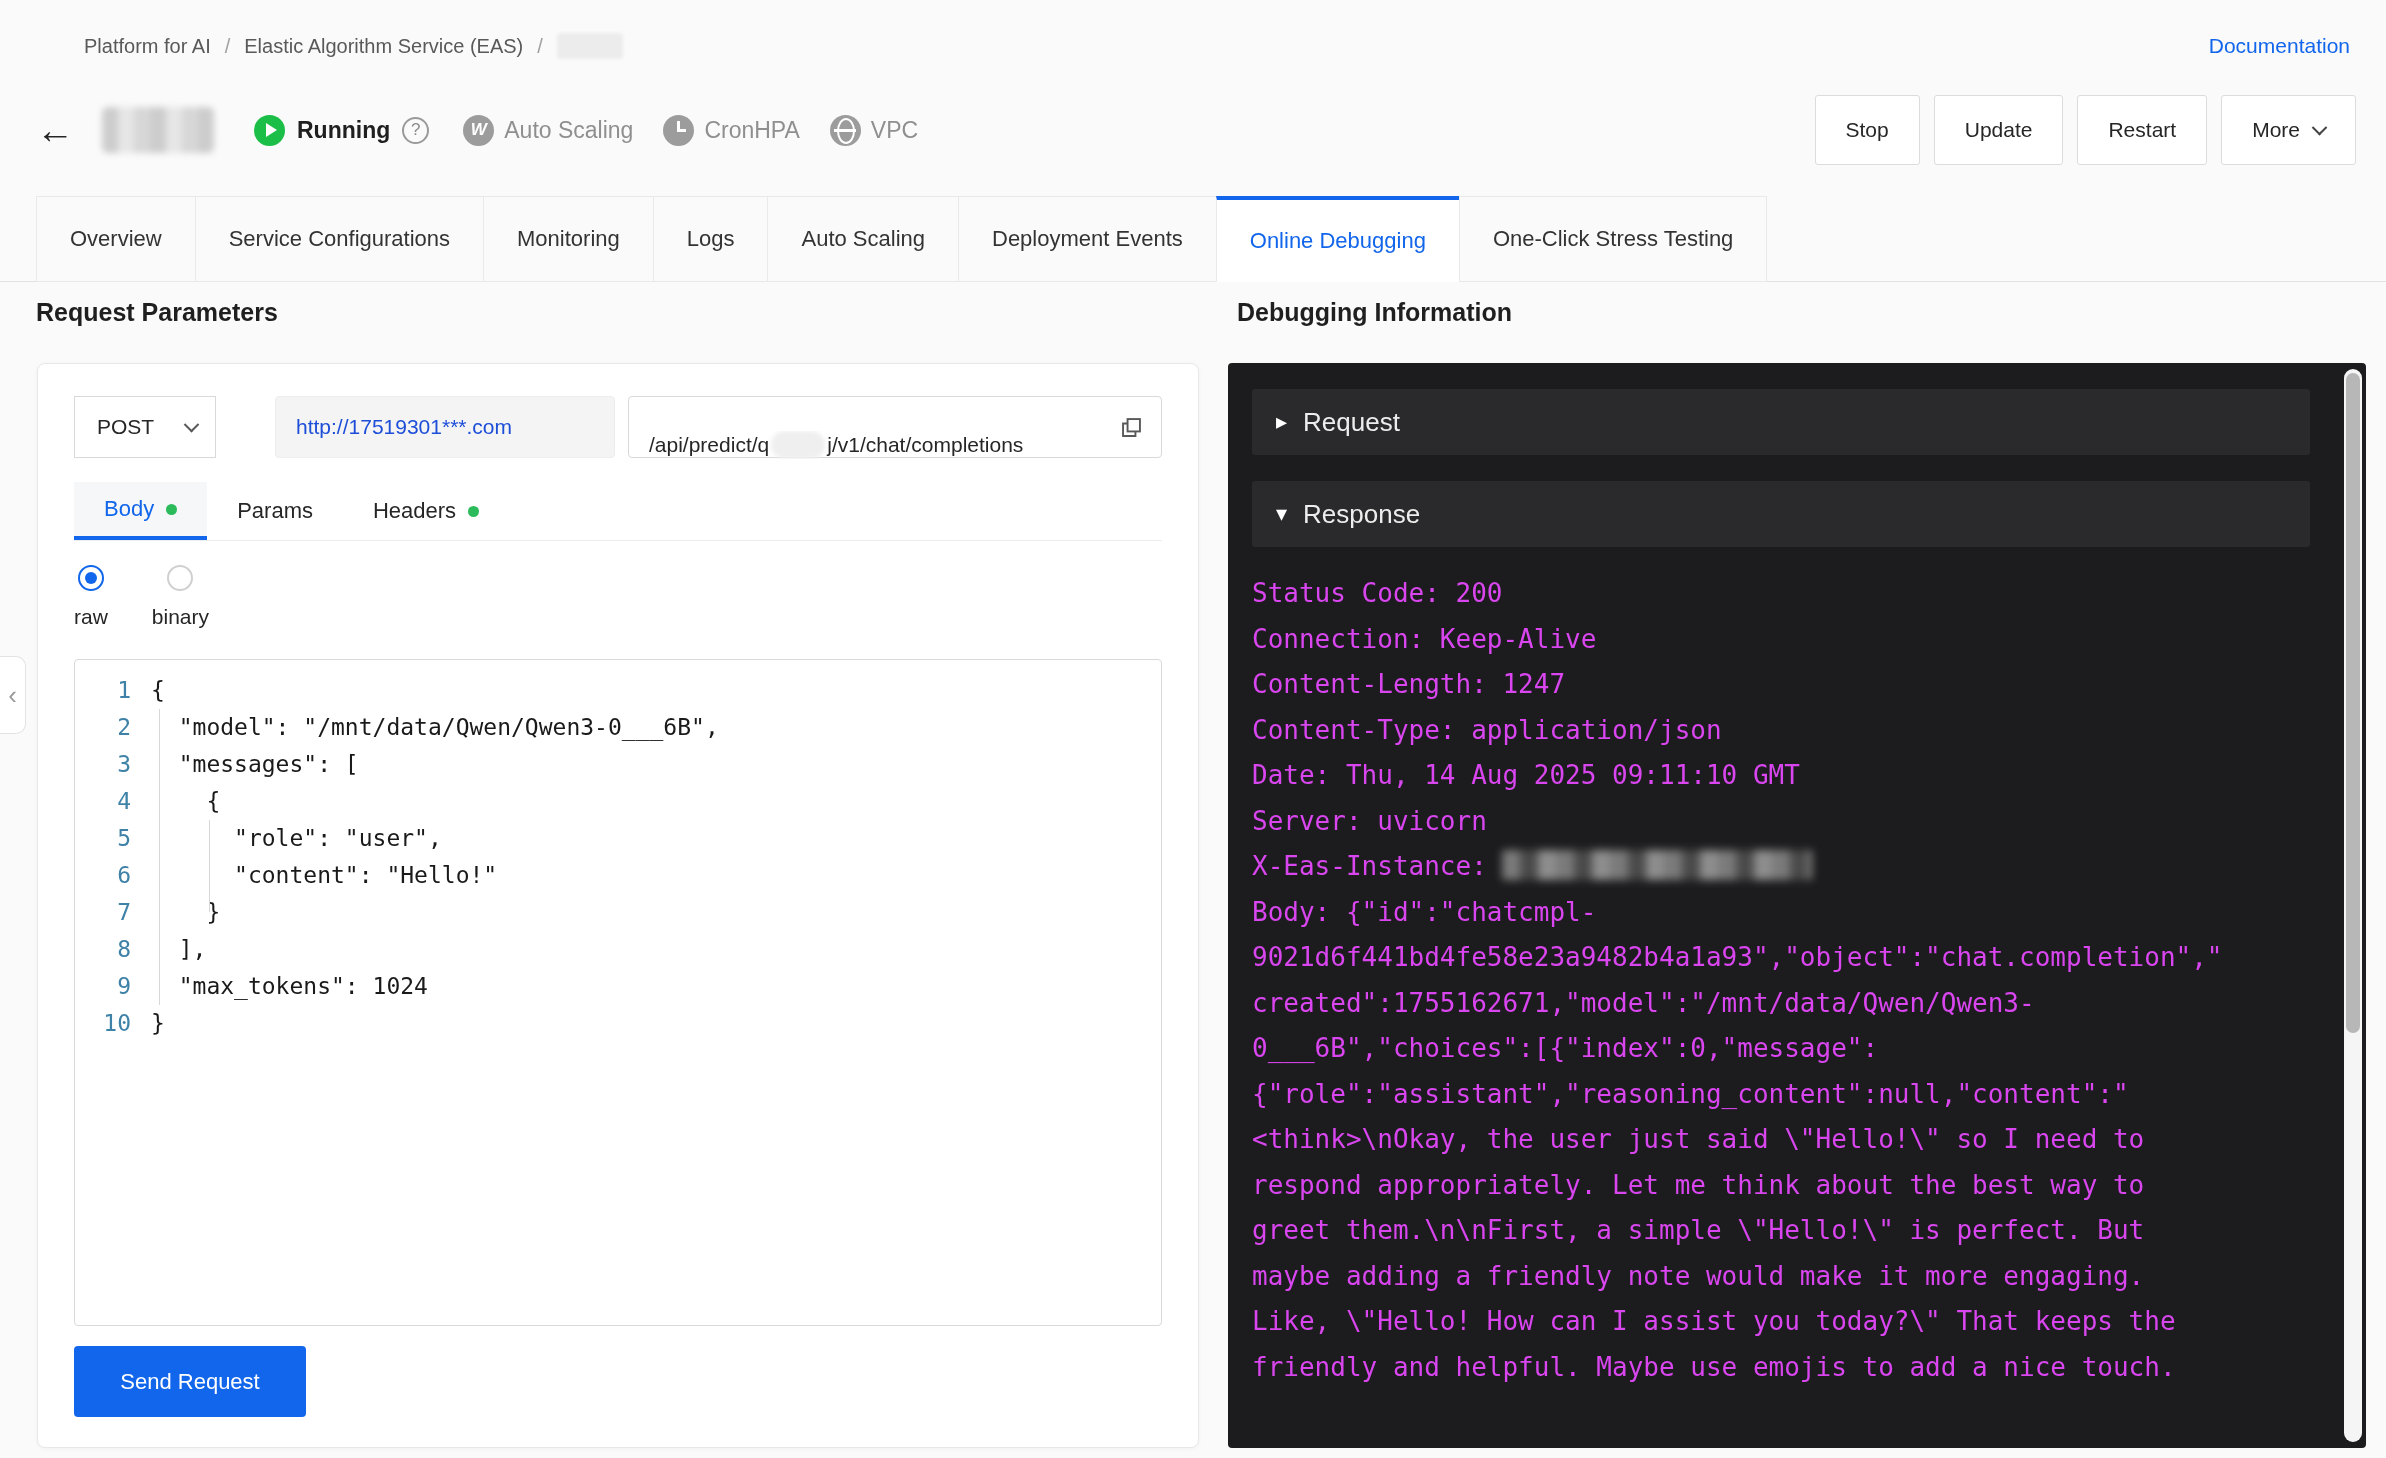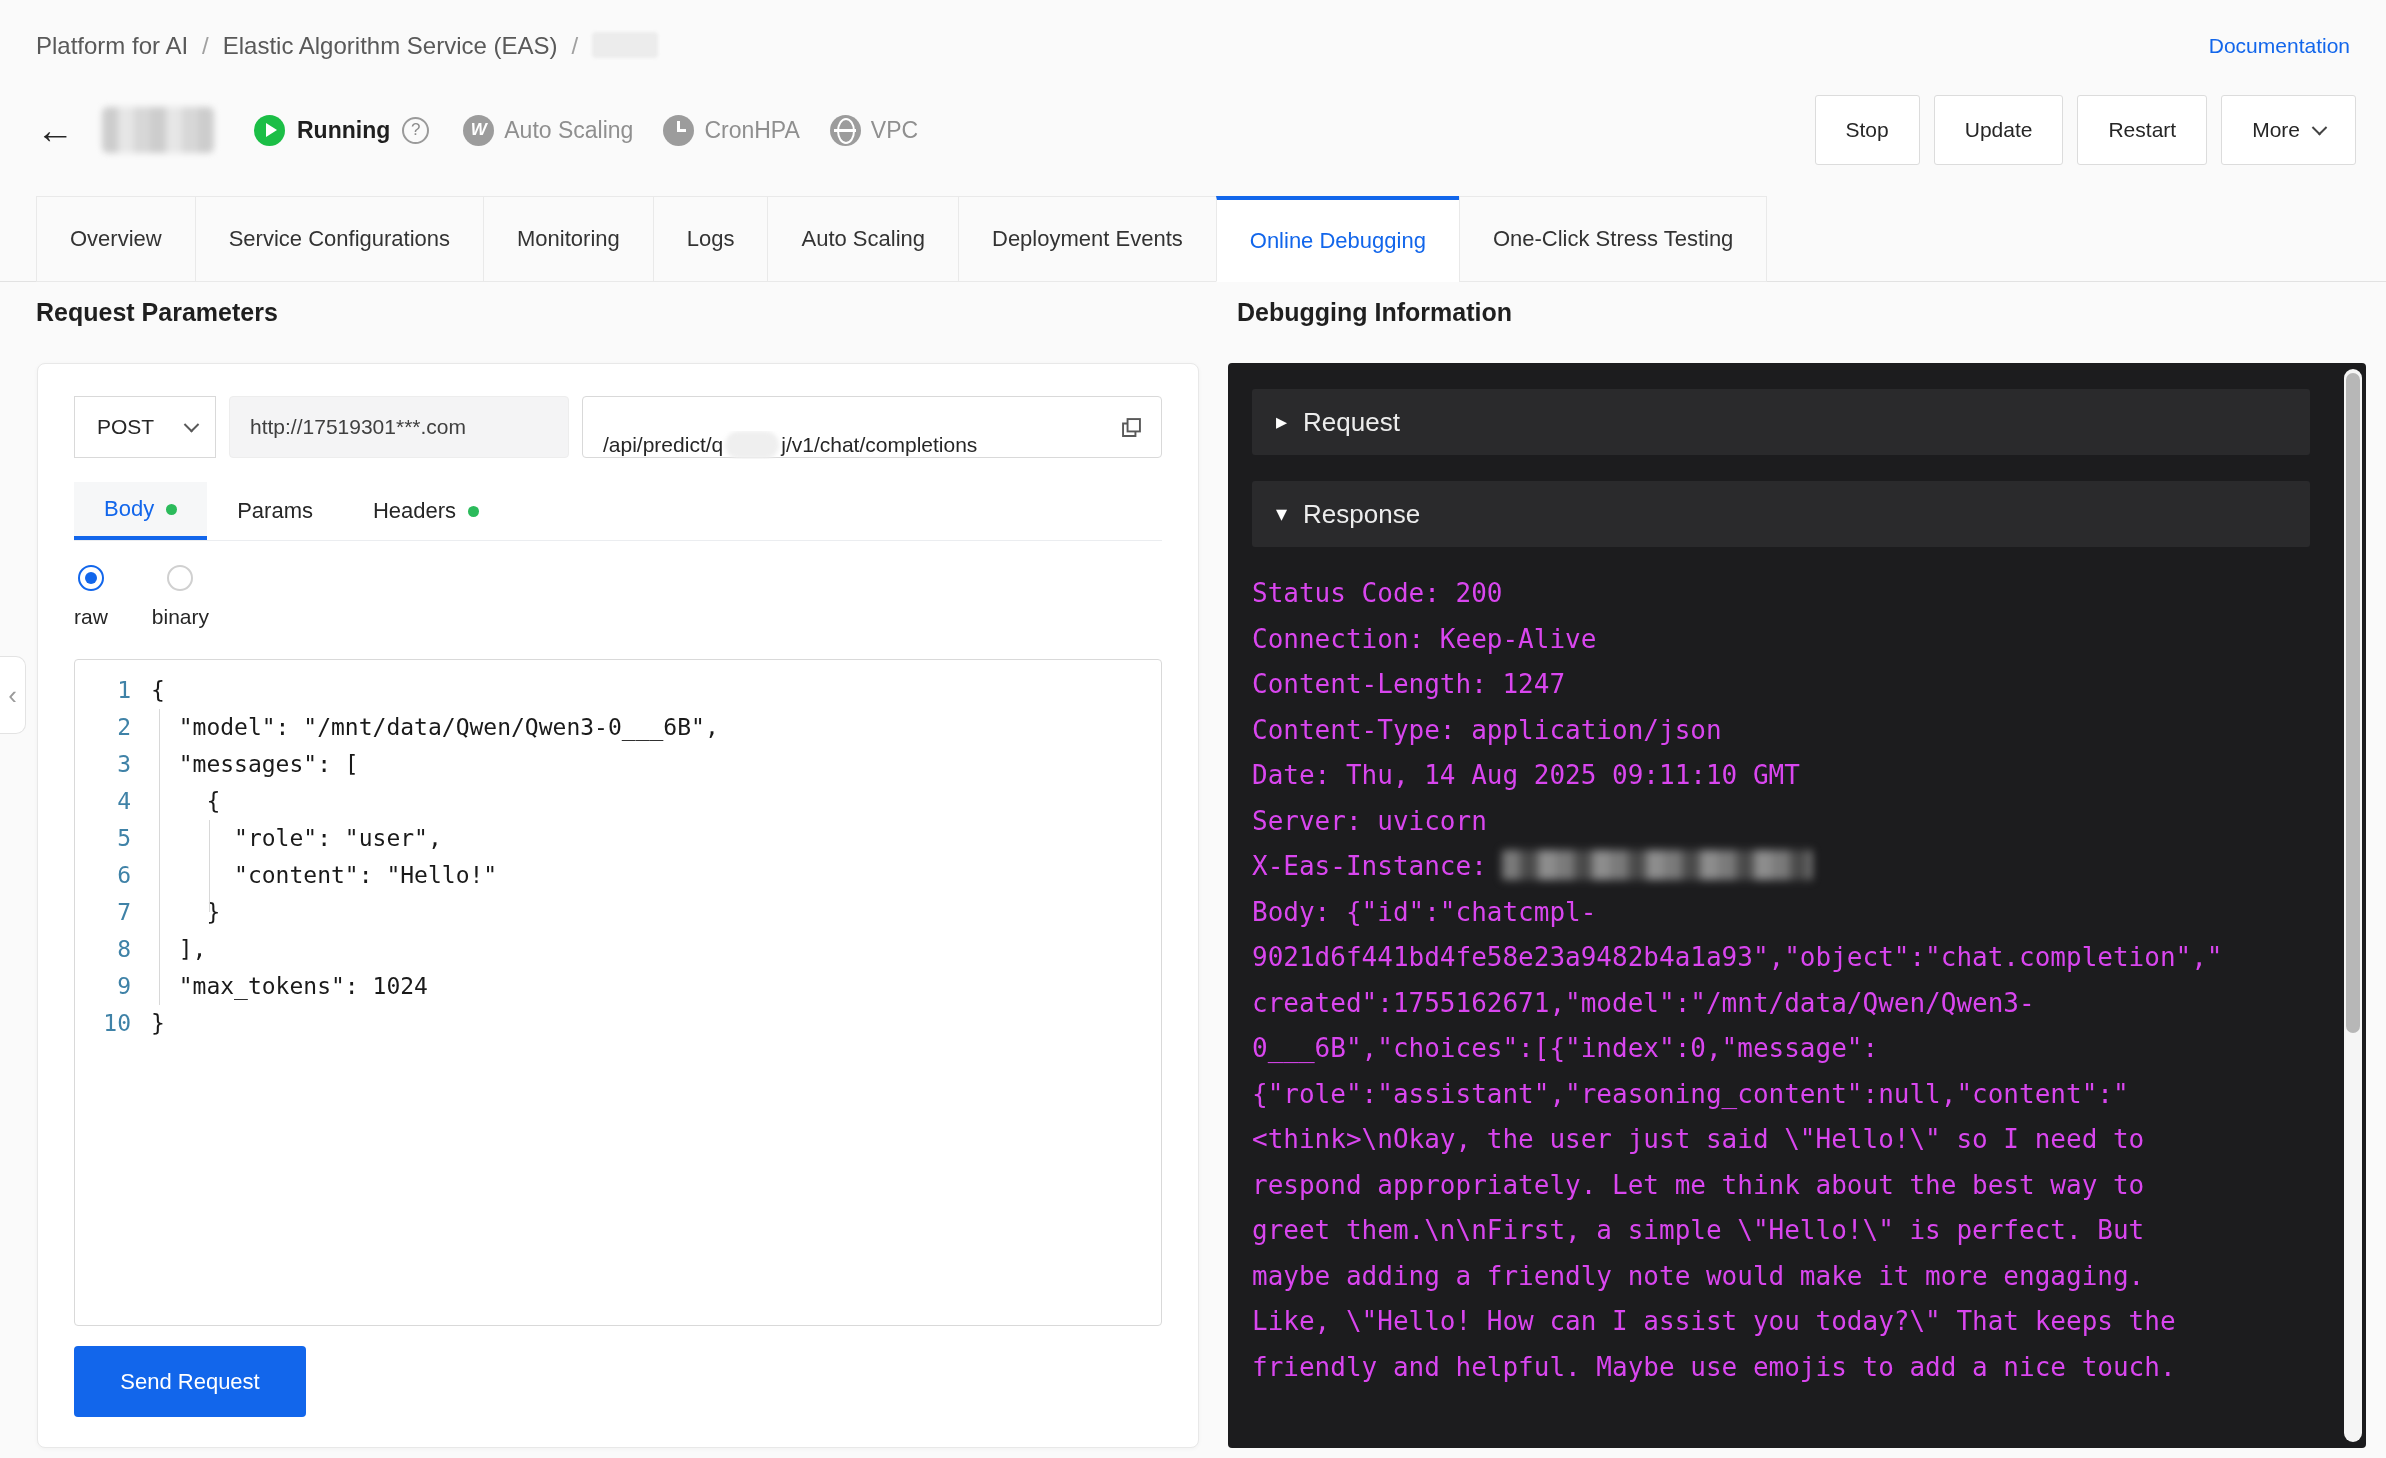--- a/index.html
+++ b/index.html
@@ -1,21 +1,21 @@
 <!DOCTYPE html>
 <html><head>
 <meta charset="utf-8">
 <style>
   * { margin:0; padding:0; box-sizing:border-box; }
   html,body { width:2386px; height:1458px; overflow:hidden; }
   body { background:#fafafa; font-family:"Liberation Sans", sans-serif; color:#262626; position:relative; }
 
   
   .topbar { position:absolute; left:36px; right:36px; top:26px; height:40px; display:flex; justify-content:space-between; align-items:center; }
-  .breadcrumb { display:flex; align-items:flex-start; font-size:24px; color:#595959; }
+  .breadcrumb { display:flex; align-items:center; font-size:20px; color:#595959;margin-left:48px; }
   .crumb { cursor:pointer; }
   .crumb-sep { color:#a0a0a0; margin:0 14px; }
   .crumb-blur { display:inline-block; width:66px; height:26px; background:#ececec; border-radius:4px; filter:blur(1.5px); }
   .doclink { color:#1266EB; font-size:21px; text-decoration:none; cursor:pointer; }
 
   
   .header { position:absolute; left:36px; right:30px; top:96px; height:68px; display:flex; justify-content:space-between; align-items:center; }
   .hleft { display:flex; align-items:center; }
   .backarrow { font-size:38px; color:#262626; font-weight:bold; line-height:1; cursor:pointer; margin-right:28px; }
   .svc-blur { display:inline-block; width:112px; height:46px; border-radius:6px;
@@ -55,21 +55,21 @@
       border-radius:0 10px 10px 0; display:flex; align-items:center; justify-content:center; color:#9a9a9a; font-size:26px; cursor:pointer; z-index:3; }
 
   
   .card { position:absolute; left:37px; top:363px; width:1162px; height:1085px; background:#fff; border:1px solid #e8e8e8; border-radius:8px;
       padding:32px 36px; box-shadow:0 1px 4px rgba(0,0,0,0.04); }
   .method-row { display:flex; height:62px; gap:13px; }
   .method-select { width:142px; border:1px solid #d9d9d9; border-radius:0; background:#fff; display:flex; align-items:center;
       justify-content:space-between; padding:0 18px 0 22px; font-size:21px; color:#262626; cursor:pointer; }
   .method-select .chev { border-color:#595959; }
   .host-input { width:340px; background:#f4f4f5; border:1px solid #ededed; border-radius:4px; display:flex; align-items:center; padding:0 20px;
-      font-size:21px; color:#404040; }
+      font-size:21px; color:#1d4ed8;margin-left:46px; }
   .path-input { flex:1; border:1px solid #d9d9d9; border-radius:4px; display:flex; align-items:center; padding:0 16px 0 20px; font-size:21px; color:#262626; }
   .path-text { flex:1; display:flex; align-items:center; white-space:nowrap; overflow:hidden;margin-top:36px; }
   .path-blur { display:inline-block; width:54px; height:28px; border-radius:14px; background:#efefef; filter:blur(2px); margin:0 2px; }
   .copy-btn { flex:0 0 auto; cursor:pointer; display:flex; align-items:center; }
 
   .subtab-row { margin-top:24px; display:flex; border-bottom:1px solid #ebedf0; }
   .subtab { height:58px; padding:0 30px; display:flex; align-items:center; gap:12px; font-size:22px; color:#262626; cursor:pointer; }
   .subtab.active { background:#f6f7f8; color:#1266EB; font-weight:500; border-bottom:4px solid #1266EB; }
   .gdot { width:11px; height:11px; border-radius:50%; background:#2BBB5B; }
 

